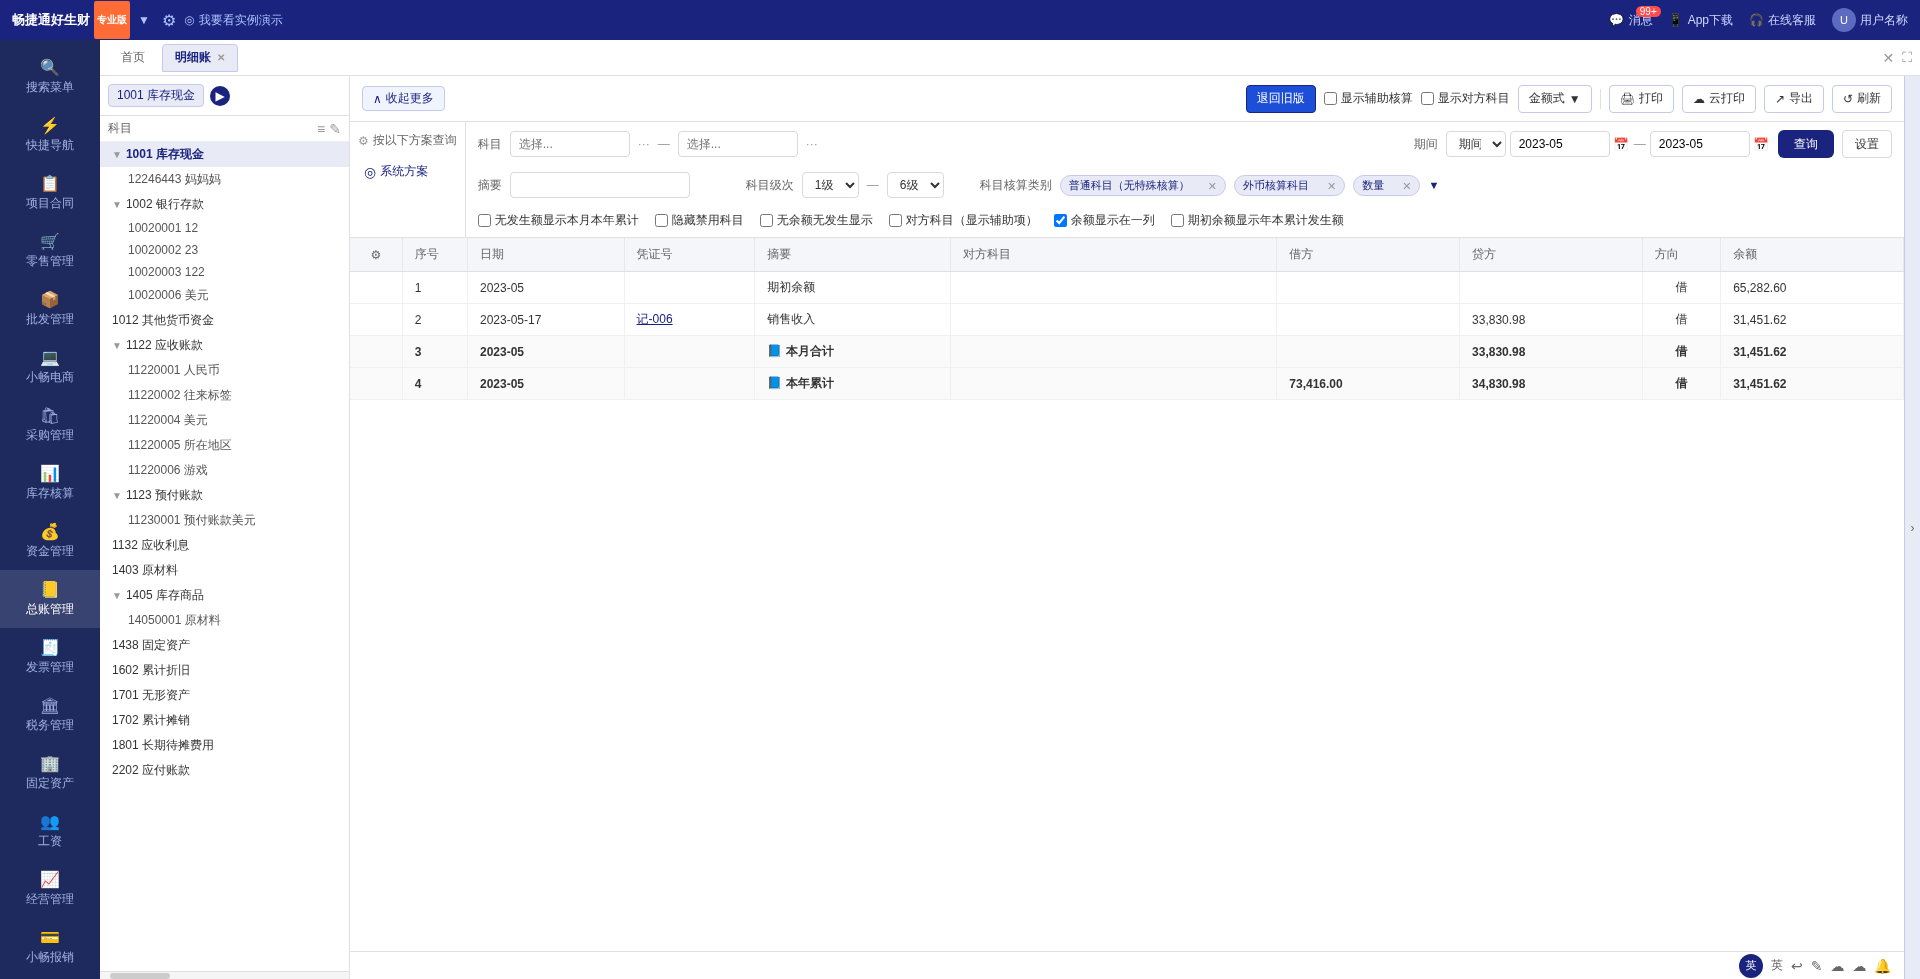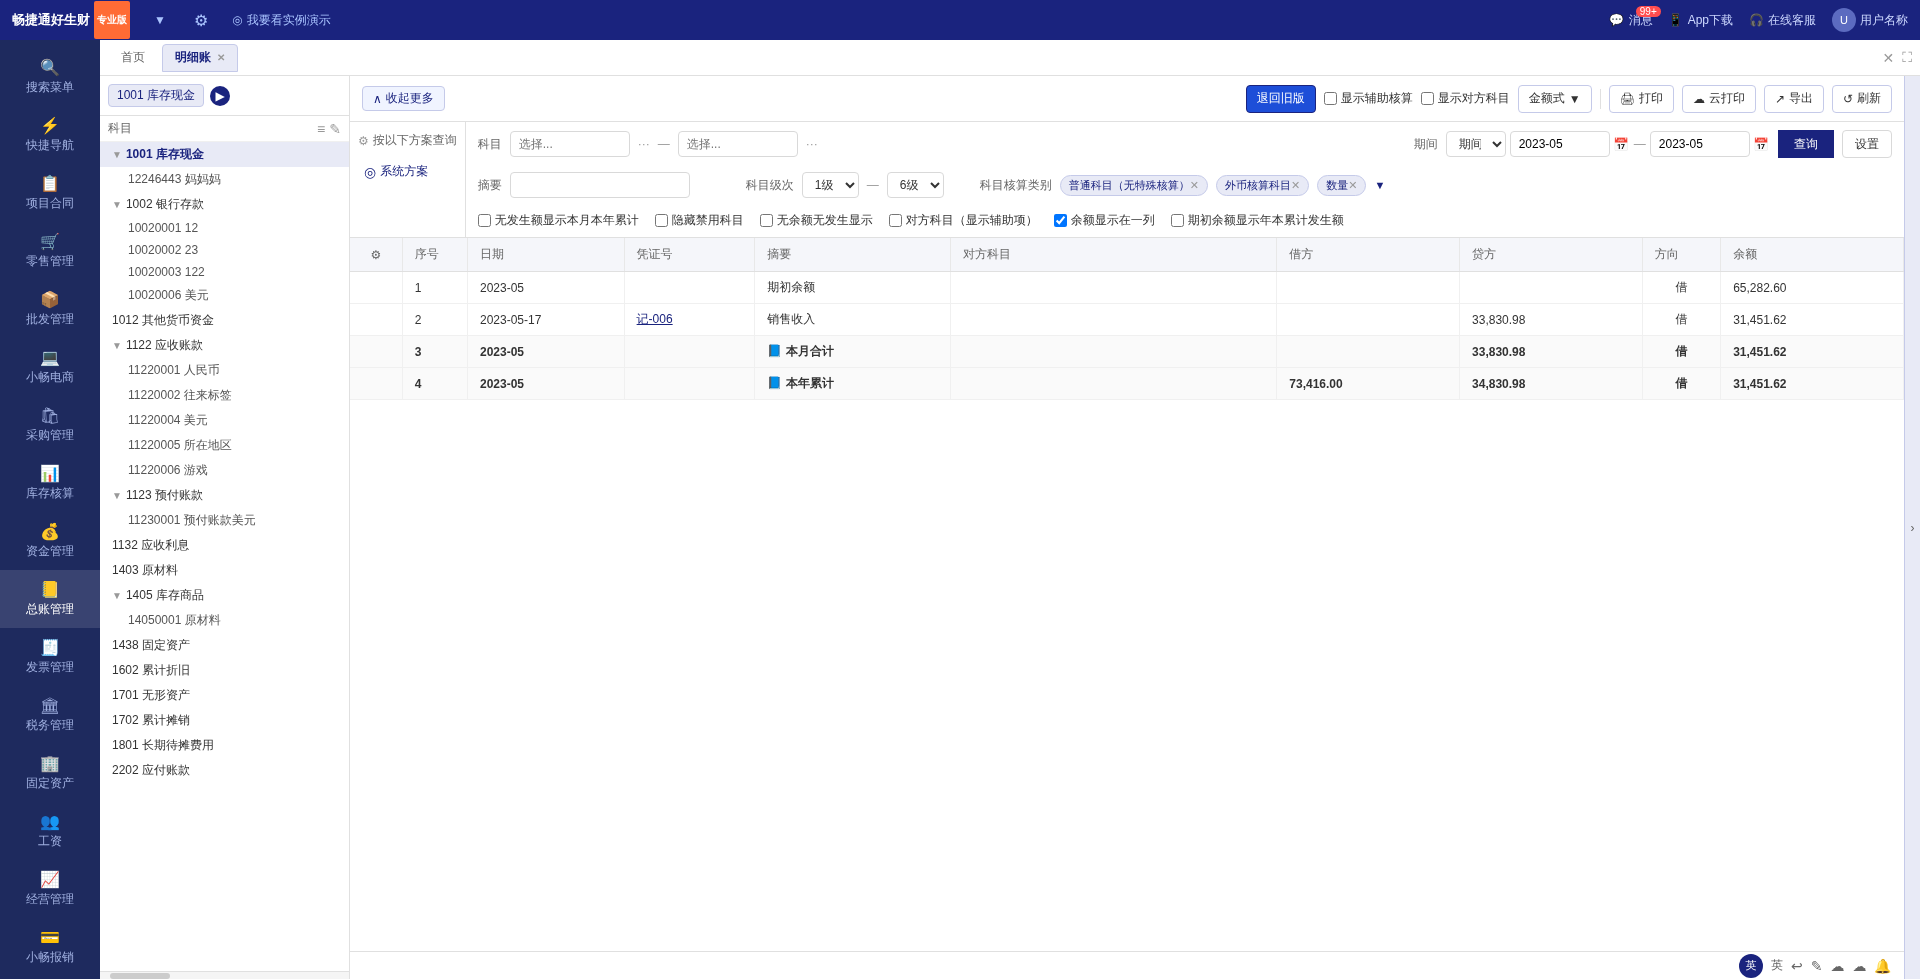--- a/index.html
+++ b/index.html
@@ -1,19 +1,19 @@
 <!DOCTYPE html>
 <html><head>
   <meta charset="utf-8">
   <style>
     * { margin: 0; padding: 0; box-sizing: border-box; }
     body { font-family: 'Microsoft YaHei', Arial, sans-serif; font-size: 12px; background: #f0f2f5; color: #333; width: 1920px; height: 979px; overflow: hidden; }
 
     
-    .top-bar { height: 40px; background: #1a237e; display: flex; align-items: center; padding: 0 12px; gap: 24px; }
+    .top-bar { height: 40px; background: #1a237e; display: flex; align-items: center; padding: 0 12px; gap: 8px; }
     .top-bar-logo { color: #fff; font-size: 13px; font-weight: bold; display: flex; align-items: center; gap: 4px; white-space: nowrap; }
     .top-bar-logo .version { font-size: 10px; background: #ff6b35; border-radius: 2px; padding: 12px 3px; }
     .top-bar-dropdown { color: #aac4ff; font-size: 12px; cursor: pointer; }
     .top-bar-gear { color: #aac4ff; font-size: 16px; cursor: pointer; margin-left: 4px; }
     .top-bar-demo { display: flex; align-items: center; gap: 4px; color: #aac4ff; font-size: 12px; cursor: pointer; }
     .top-bar-spacer { flex: 1; }
     .top-bar-actions { display: flex; align-items: center; gap: 16px; }
     .top-bar-action { display: flex; align-items: center; gap: 4px; color: #cdd8ff; font-size: 12px; cursor: pointer; position: relative; }
     .badge { background: #ff4d4f; color: #fff; font-size: 10px; border-radius: 8px; padding: 0 4px; min-width: 16px; text-align: center; position: absolute; top: -6px; right: -8px; }
     .top-bar-user { display: flex; align-items: center; gap: 4px; color: #cdd8ff; font-size: 12px; cursor: pointer; }
@@ -68,23 +68,23 @@
     .toolbar-btn.primary { background: #1d4ed8; color: #fff; border-color: #1a237e; }
     .toolbar-check { display: flex; align-items: center; gap: 4px; font-size: 12px; color: #333; cursor: pointer; }
     .toolbar-check input { cursor: pointer; }
     .toolbar-divider { width: 1px; height: 20px; background: #e0e0e0; }
     .filter-row { display: flex; align-items: center; gap: 8px; margin-bottom: 6px; }
     .filter-row:last-child { margin-bottom: 0; }
     .filter-label { font-size: 12px; color: #666; white-space: nowrap; }
     .filter-input { height: 26px; border: 1px solid #d9d9d9; border-radius: 4px; padding: 0 8px; font-size: 12px; color: #1d4ed8; min-width: 120px; }
     .filter-select { height: 26px; border: 1px solid #d9d9d9; border-radius: 4px; padding: 0 8px; font-size: 12px; color: #333; background: #fff; }
     .filter-separator { color: #999; font-size: 12px; }
-    .filter-tag { background: #e8eaf6; border: 1px solid #c5cae9; border-radius: 12px; padding: 2px 8px; font-size: 11px; color: #1a237e; display: flex; align-items: center; gap: 0; }
+    .filter-tag { background: #e8eaf6; border: 1px solid #c5cae9; border-radius: 12px; padding: 2px 8px; font-size: 11px; color: #1a237e; display: flex; align-items: flex-end; gap: 18px; }
     .filter-tag-close { cursor: pointer; color: #999; font-size: 11px; }
-    .query-btn { height: 28px; padding: 0 16px; background: #1a237e; color: #fff; border: none; border-radius: 0; font-size: 12px; cursor: pointer; }
+    .query-btn { height: 28px; padding: 0 16px; background: #1a237e; color: #fff; border: none; border-radius: 6px; font-size: 12px; cursor: pointer; }
     .settings-btn { height: 28px; padding: 0 12px; background: #fff; color: #333; border: 1px solid #d9d9d9; border-radius: 4px; font-size: 12px; cursor: pointer; }
     .filter-date { display: flex; align-items: center; gap: 4px; }
     .filter-date-input { height: 26px; border: 1px solid #d9d9d9; border-radius: 4px; padding: 0 8px; font-size: 12px; width: 100px; }
     .checkbox-row { display: flex; align-items: center; gap: 16px; flex-wrap: wrap; }
     .checkbox-item { display: flex; align-items: center; gap: 4px; font-size: 12px; color: #333; }
 
     
     .table-area { flex: 1; overflow: auto; background: #fff; }
     table { width: 100%; border-collapse: collapse; }
     thead tr { background: #f5f6fa; }

